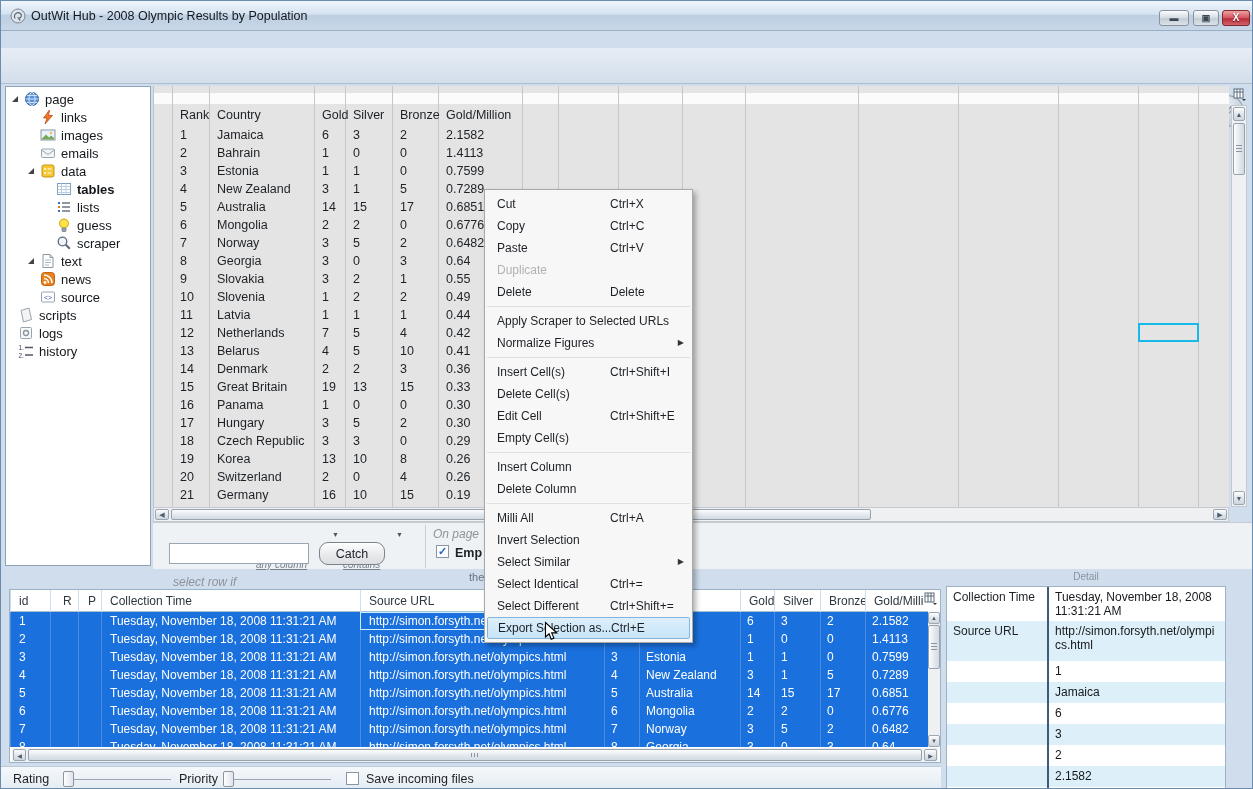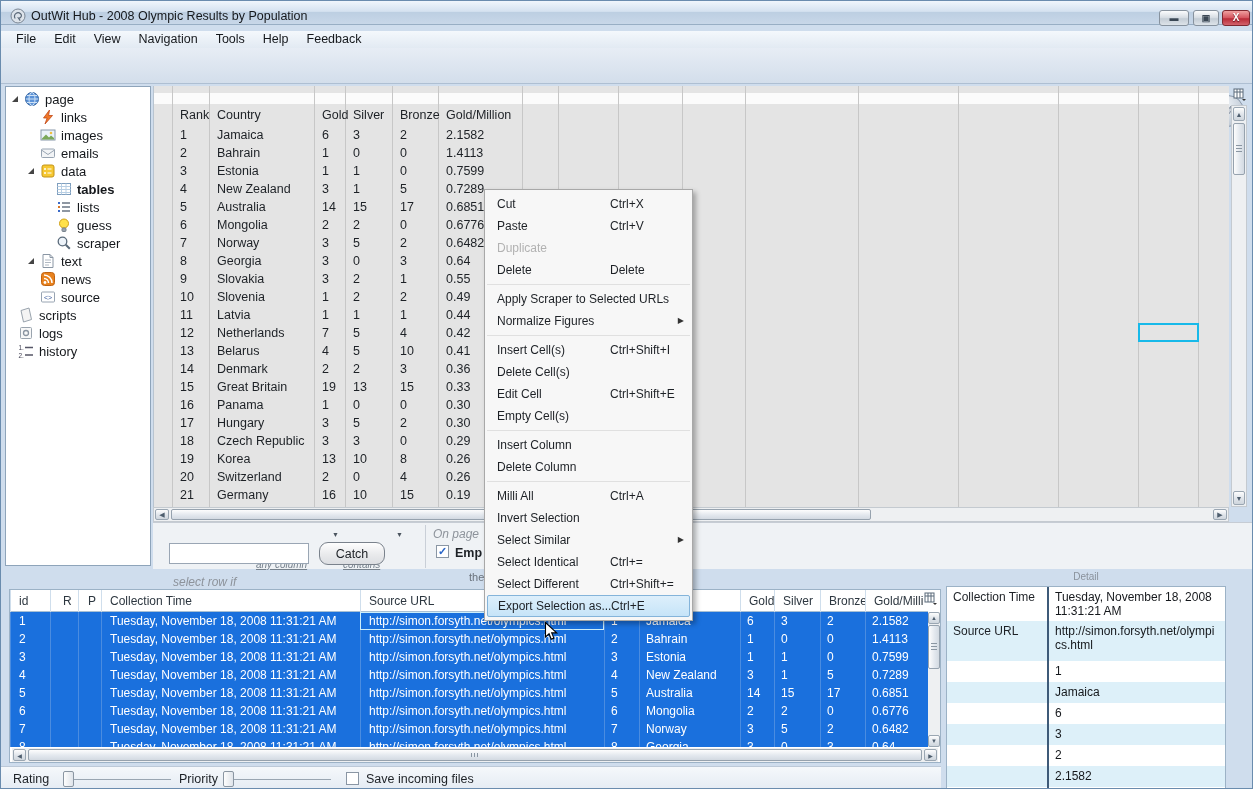--- a/index.html
+++ b/index.html
@@ -1,20 +1,20 @@
 <!DOCTYPE html>
 <html><head>
 <meta charset="utf-8">
 <style>
   html,body{margin:0;padding:0;background:#b9cade;}
   *{box-sizing:border-box;font-family:"Liberation Sans",sans-serif;}
   #app{position:relative;width:1253px;height:789px;background:#cfdded;border:1px solid #6a8cae;overflow:hidden;}
 
   
-  #titlebar{position:absolute;left:0;top:0;width:100%;height:24px;
+  #titlebar{position:absolute;left:0;top:0;width:100%;height:30px;
     background:linear-gradient(#f0f6fc 0%,#d5e2f0 45%,#bdcfe2 50%,#c8d7e8 100%);
     border-bottom:1px solid #98aec4;}
   #title-text{position:absolute;left:30px;top:8px;font-size:12.5px;color:#15181c;}
   #app-icon{position:absolute;left:9px;top:7px;width:16px;height:16px;}
   .winbtn{position:absolute;top:9px;height:16px;border:1px solid #87929e;border-radius:3px;
     background:linear-gradient(#fbfcfd,#d4dbe2 50%,#c3ccd5 55%,#dde3e9);display:flex;align-items:center;justify-content:center;}
   #btn-close{background:linear-gradient(#efa0a0,#d4545e 50%,#b92b37 55%,#d2626c);border-color:#7e2830;color:#fff;}
   .winglyph{font-size:9px;font-weight:bold;color:#3a4754;line-height:1;}
   #btn-close .winglyph{color:#fff;text-shadow:0 1px 1px #60141c;font-size:10px;}
 
@@ -145,29 +145,20 @@
         <span class="winglyph">▬</span>
       </div>
     <div class="winbtn" id="btn-max" style="left:1192px;width:26px;">
         <span class="winglyph">▣</span>
       </div>
     <div class="winbtn" id="btn-close" style="left:1221px;width:28px;">
         <span class="winglyph">X</span>
       </div>
   </div>
 
-  <div id="menubar">
-      <span class="menu-item">File</span>
-      <span class="menu-item">Edit</span>
-      <span class="menu-item">View</span>
-      <span class="menu-item">Navigation</span>
-      <span class="menu-item">Tools</span>
-      <span class="menu-item">Help</span>
-      <span class="menu-item">Feedback</span>
-    </div>
 
   <div id="toolbar">
     <div class="navcircle" id="btn-back">
         <span class="navarrow">◀</span>
       </div>
     <div class="navcircle" id="btn-forward">
         <span class="navarrow">▶</span>
       </div>
     <div class="flat" id="btn-refresh">C</div>
     <div class="flat" id="btn-stop">✕</div>
@@ -804,20 +795,24 @@
         <div id="dt-vline"></div>
       </div>
   </div>
 
   <div id="ctxmenu">
       <div class="cm-item">
         <span class="cm-label">Cut</span>
         <span class="cm-short">Ctrl+X</span>
       </div>
       <div class="cm-item">
+        <span class="cm-label">Copy</span>
+        <span class="cm-short">Ctrl+C</span>
+      </div>
+      <div class="cm-item">
         <span class="cm-label">Paste</span>
         <span class="cm-short">Ctrl+V</span>
       </div>
       <div class="cm-item disabled">
         <span class="cm-label">Duplicate</span>
       </div>
       <div class="cm-item">
         <span class="cm-label">Delete</span>
         <span class="cm-short">Delete</span>
       </div>

